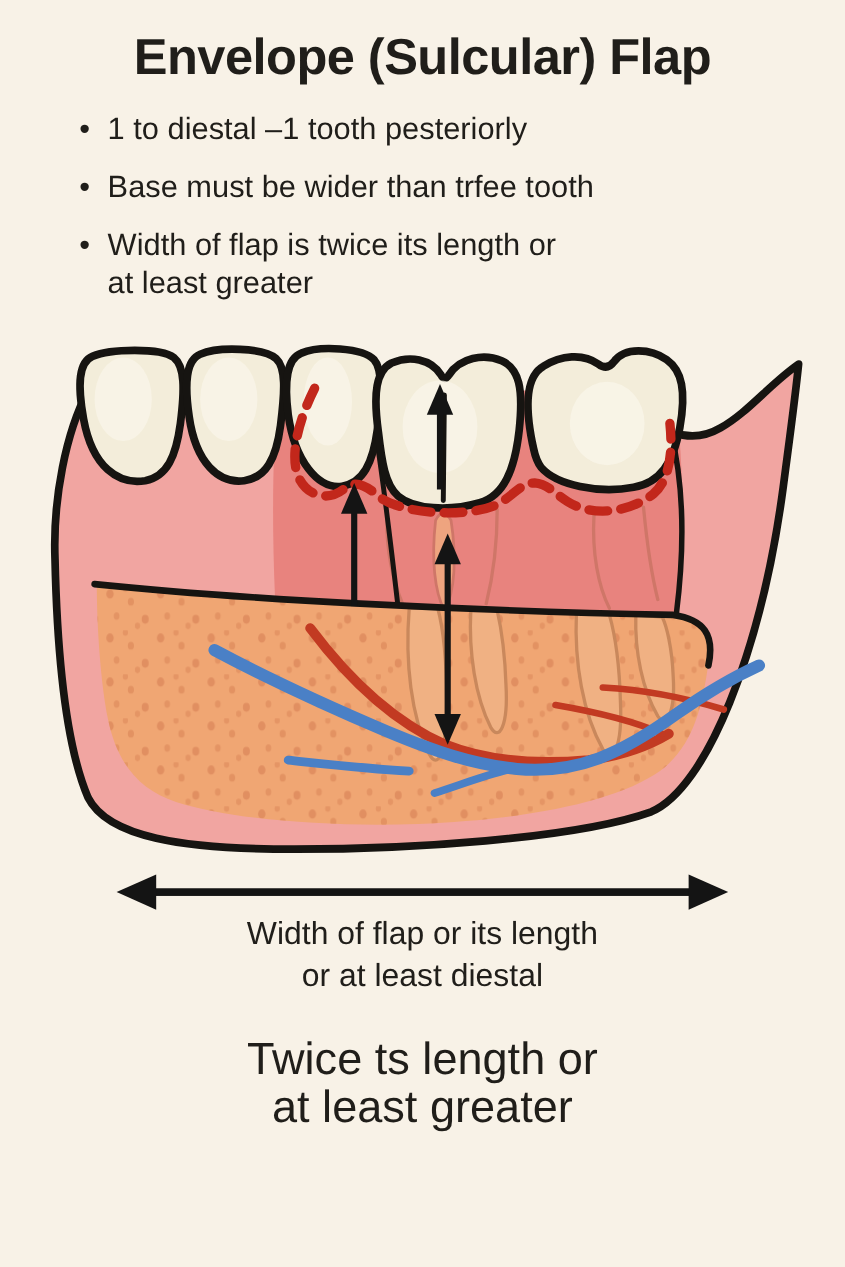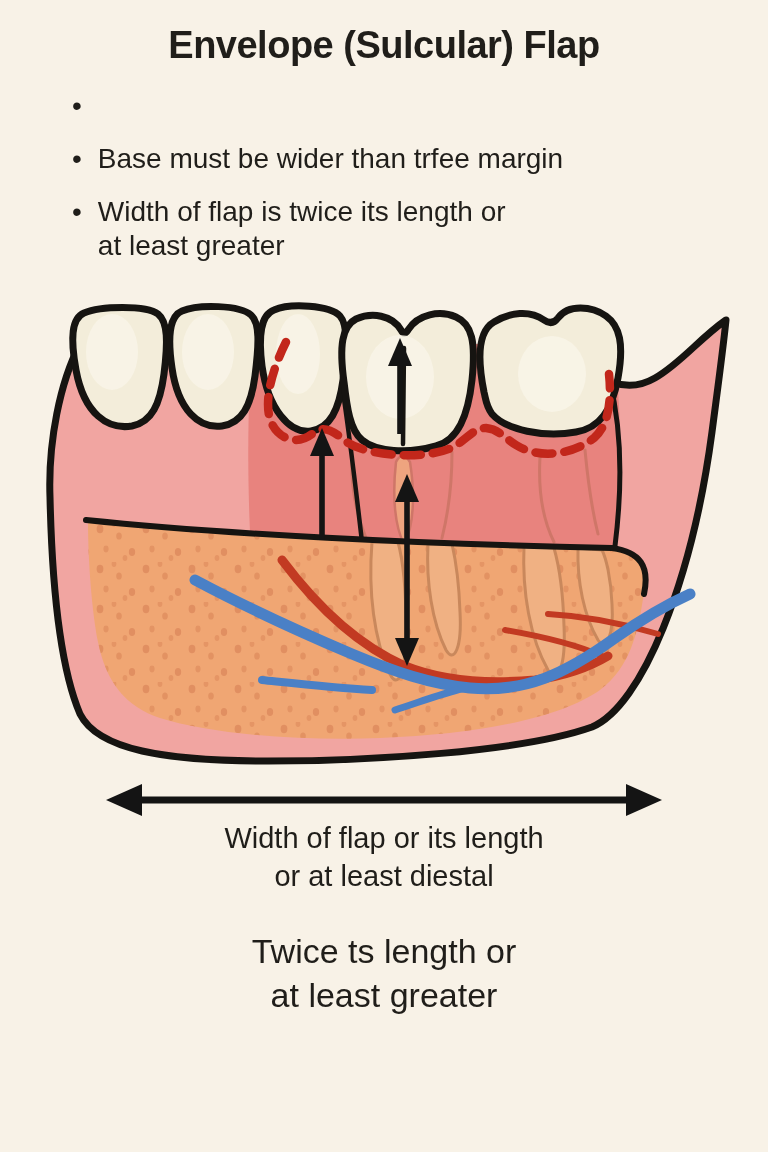--- a/index.html
+++ b/index.html
@@ -6,21 +6,21 @@
   body {
     width:768px; height:1152px;
     background:#f8f2e7;
     font-family:"Liberation Sans", sans-serif;
     color:#201e1a;
     overflow:hidden;
   }
   .page { padding-top:24px; }
   .title {
     text-align:center;
-    font-size:38px;
+    font-size:46px;
     font-weight:700;
     letter-spacing:-0.5px;
     margin:0 0 22px 0;
   }
   .bullets {
     list-style:none;
     margin:0 0 0 72px;
     padding:0;
     width:640px;
   }
@@ -35,42 +35,43 @@
   .b-lines { flex:1; }
   .illustration { display:block; margin-top:4px; }
   .cap1 {
     text-align:center;
     font-size:29px;
     line-height:38px;
     margin-top:2px;
   }
   .cap2 {
     text-align:center;
-    font-size:34px;
+    font-size:41px;
     line-height:44px;
     margin-top:34px;
   }
 </style>
 </head>
 <body>
 
 <div class="page">
 
   <h1 class="title">Envelope (Sulcular) Flap</h1>
 
   <ul class="bullets">
     <li>
       <span class="dot">•</span>
       <span class="b-lines">
+        <div>1 to diestal –1 tooth pesteriorly</div>
       </span>
     </li>
     <li>
       <span class="dot">•</span>
       <span class="b-lines">
-        <div>Base must be wider than trfee margin</div>
+        <div>Base must be wider than trfee tooth</div>
         <div></div>
       </span>
     </li>
     <li>
       <span class="dot">•</span>
       <span class="b-lines">
         <div>Width of flap is twice its length or</div>
         <div>at least greater</div>
       </span>
     </li>

